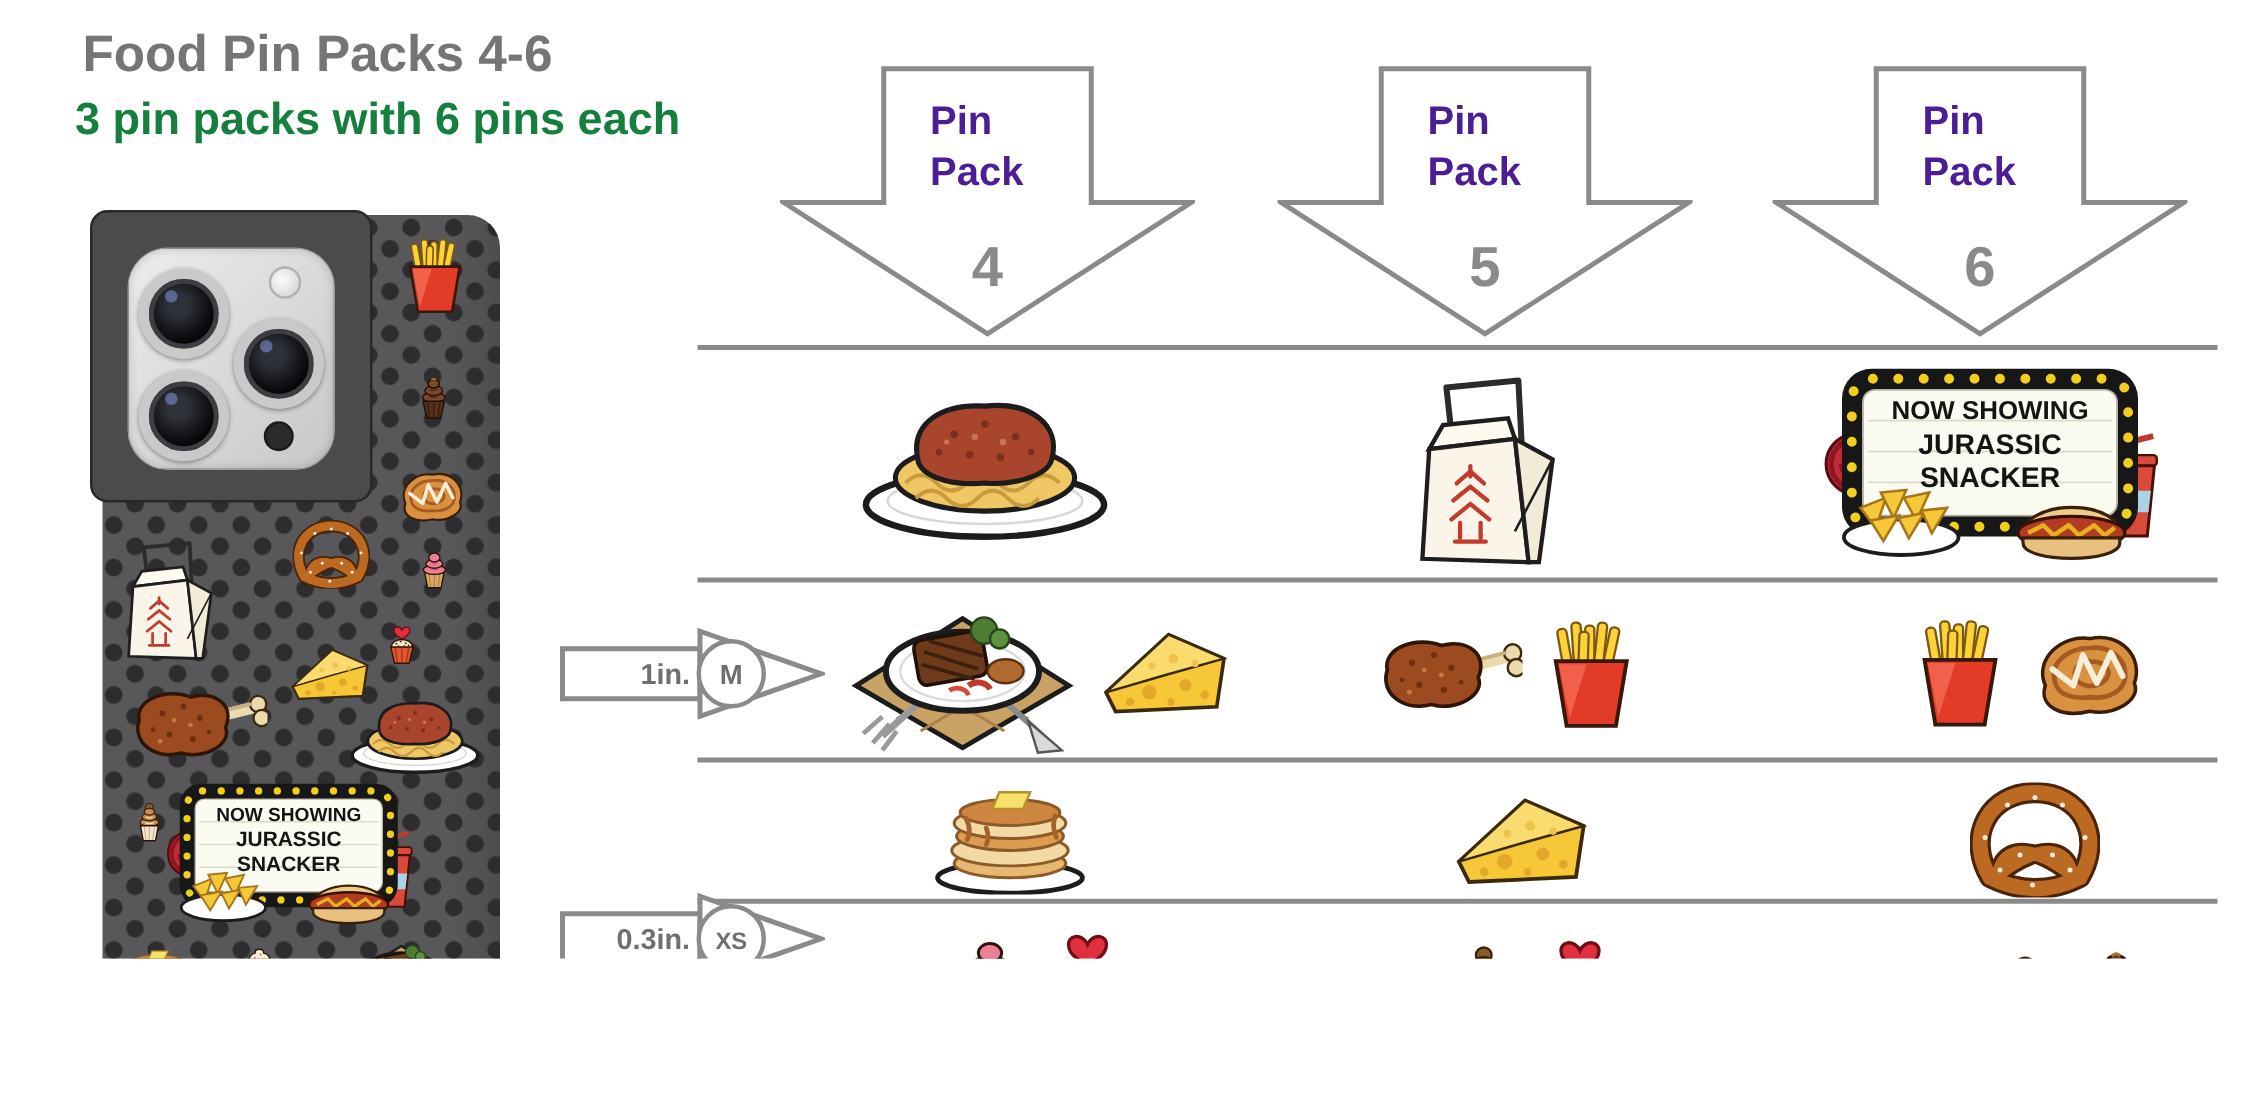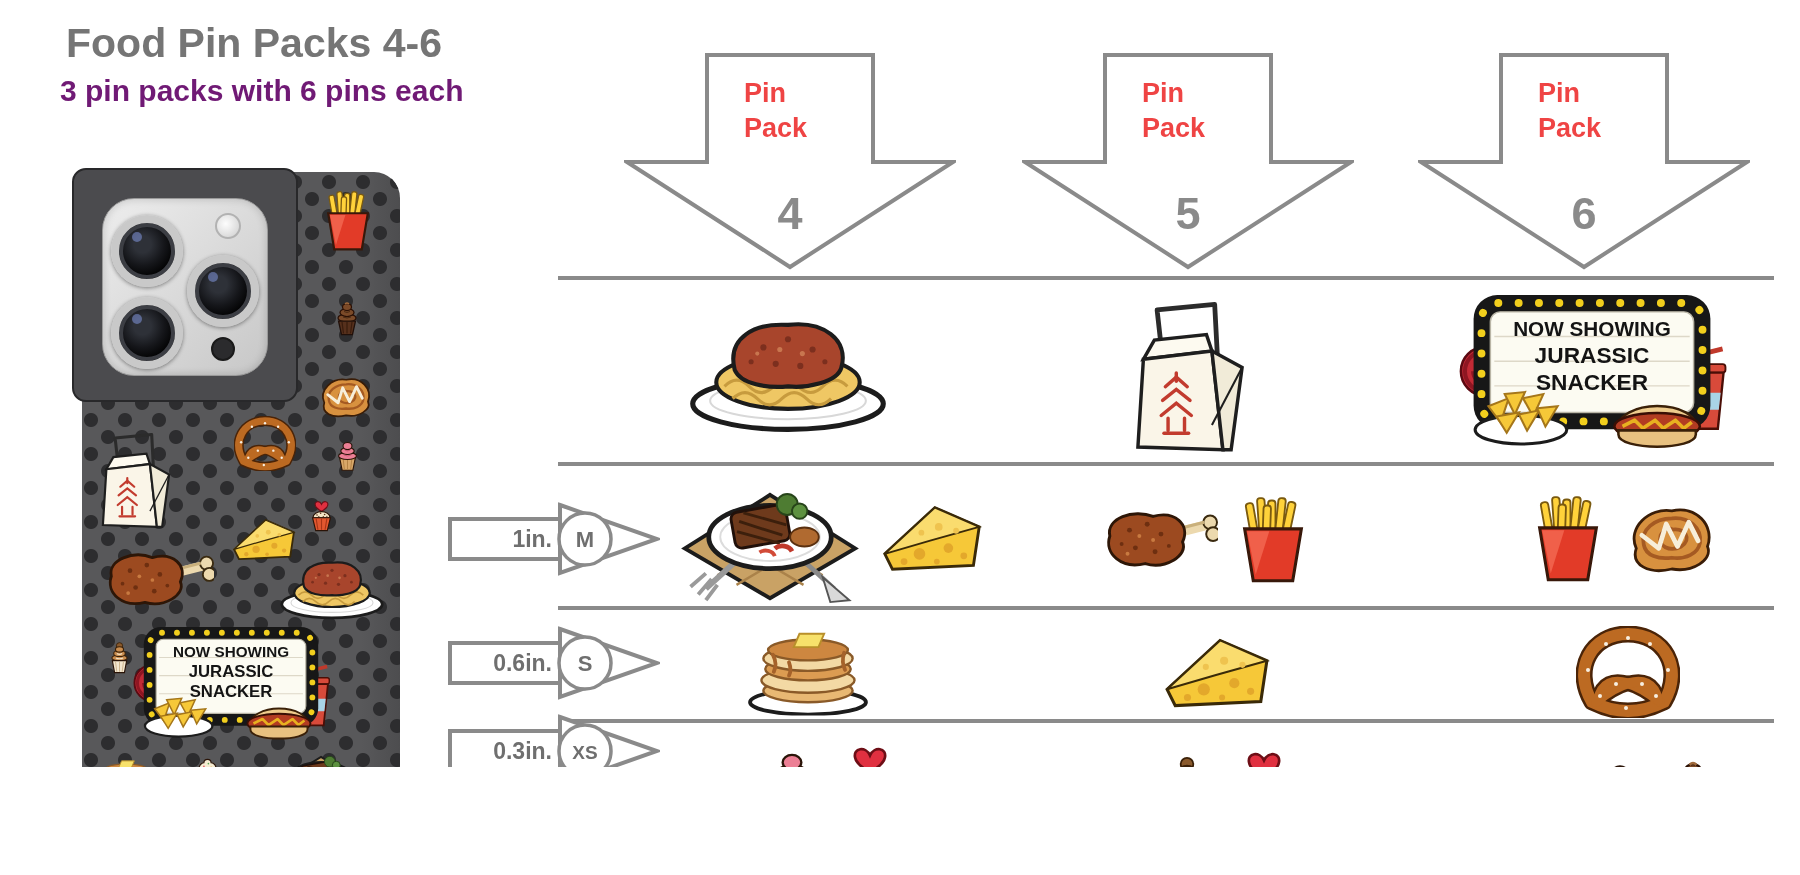--- a/index.html
+++ b/index.html
@@ -2,21 +2,21 @@
 <html><head>
 <meta charset="utf-8">
 <style>
   html,body{margin:0;padding:0;background:#fff;}
   .stage{position:relative;width:1800px;height:767px;background:#ffffff;overflow:hidden;
          font-family:"Liberation Sans",sans-serif;}
   .stage *{box-sizing:border-box;}
 
   
   .title{position:absolute;left:66px;top:20px;font-size:41px;font-weight:bold;color:#757575;}
-  .subtitle{position:absolute;left:60px;top:74px;font-size:30px;font-weight:bold;color:#701a75;}
+  .subtitle{position:absolute;left:60px;top:74px;font-size:36px;font-weight:bold;color:#15803d;}
 
   
   .case-body{position:absolute;left:82px;top:172px;width:318px;height:672px;border-radius:26px;
              background:linear-gradient(90deg,#58585a 0 88%,#4d4d4f);z-index:1;}
   .case-body::after{content:"";position:absolute;inset:0;border-radius:inherit;
       background-image:
         radial-gradient(circle,#2d2d2f 0 6.5px,rgba(0,0,0,0) 7.5px),
         radial-gradient(circle,#2d2d2f 0 6.5px,rgba(0,0,0,0) 7.5px);
       background-size:34px 34px,34px 34px;
       background-position:9px 10px,26px 27px;}
@@ -35,21 +35,21 @@
   .lens1{left:8px;top:16px;} .lens2{left:8px;top:98px;} .lens3{left:84px;top:56px;}
   .flash{position:absolute;left:112px;top:14px;width:26px;height:26px;border-radius:50%;
          background:radial-gradient(circle at 40% 40%,#fdfdfd,#cdcdcd);border:2px solid #b2b2b2;}
   .sensor{position:absolute;left:108px;top:138px;width:24px;height:24px;border-radius:50%;
           background:#2b2b2d;border:2px solid #1a1a1a;}
   .case-pins{position:absolute;left:82px;top:172px;width:318px;height:672px;z-index:4;overflow:visible;}
 
   
   .pack-arrow{position:absolute;top:52px;width:332px;height:218px;z-index:5;}
   .pack-arrow svg{position:absolute;inset:0;}
-  .pack-label{position:absolute;left:120px;top:24px;font-size:27px;font-weight:bold;color:#ef4444;
+  .pack-label{position:absolute;left:120px;top:24px;font-size:32px;font-weight:bold;color:#4c1d95;
               line-height:1.28;white-space:pre-line;}
   .pack-number{position:absolute;left:0;right:0;top:136px;text-align:center;font-size:45px;
                font-weight:bold;color:#8a8a8a;}
   .pa4{left:624px;} .pa5{left:1022px;} .pa6{left:1418px;}
 
   
   .row-label{position:absolute;left:448px;width:212px;height:80px;z-index:5;}
   .rlL{top:327px;} .rlM{top:499px;} .rlS{top:623px;} .rlXS{top:711px;}
   svg text{font-family:"Liberation Sans",sans-serif;}
   .size-label,.size-code{font-weight:bold;fill:#6f6f6f;}
@@ -390,29 +390,20 @@
 
   <div class="row-label rlM">
     <svg viewBox="0 0 212 80">
       <rect x="2" y="20" width="110" height="40" fill="#ffffff" stroke="#8a8a8a" stroke-width="4"></rect>
       <polygon points="112,6 209,40 112,74" fill="#ffffff" stroke="#8a8a8a" stroke-width="4"></polygon>
       <circle cx="137" cy="40" r="26" fill="#ffffff" stroke="#8a8a8a" stroke-width="3.5"></circle>
       <text class="size-label" x="104" y="48" text-anchor="end" font-size="23">1in.</text>
       <text class="size-code" x="137" y="48" text-anchor="middle" font-size="22">M</text>
     </svg>
   </div>
-  <div class="row-label rlS">
-    <svg viewBox="0 0 212 80">
-      <rect x="2" y="20" width="110" height="40" fill="#ffffff" stroke="#8a8a8a" stroke-width="4"></rect>
-      <polygon points="112,6 209,40 112,74" fill="#ffffff" stroke="#8a8a8a" stroke-width="4"></polygon>
-      <circle cx="137" cy="40" r="26" fill="#ffffff" stroke="#8a8a8a" stroke-width="3.5"></circle>
-      <text class="size-label" x="104" y="48" text-anchor="end" font-size="23">0.6in.</text>
-      <text class="size-code" x="137" y="48" text-anchor="middle" font-size="22">S</text>
-    </svg>
-  </div>
   <div class="row-label rlXS">
     <svg viewBox="0 0 212 80">
       <rect x="2" y="20" width="110" height="40" fill="#ffffff" stroke="#8a8a8a" stroke-width="4"></rect>
       <polygon points="112,6 209,40 112,74" fill="#ffffff" stroke="#8a8a8a" stroke-width="4"></polygon>
       <circle cx="137" cy="40" r="26" fill="#ffffff" stroke="#8a8a8a" stroke-width="3.5"></circle>
       <text class="size-label" x="104" y="48" text-anchor="end" font-size="23">0.3in.</text>
       <text class="size-code" x="137" y="48" text-anchor="middle" font-size="19">XS</text>
     </svg>
   </div>
 

